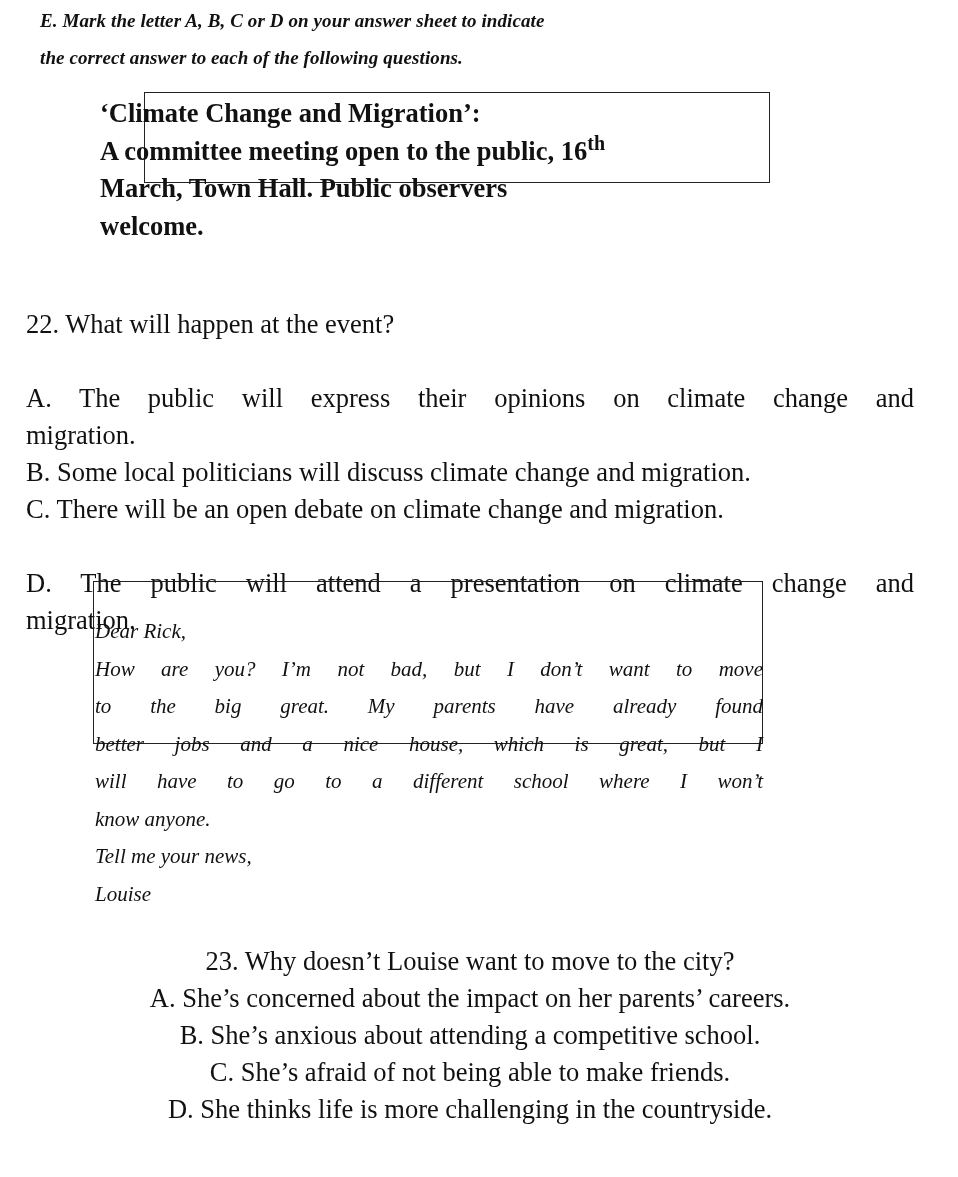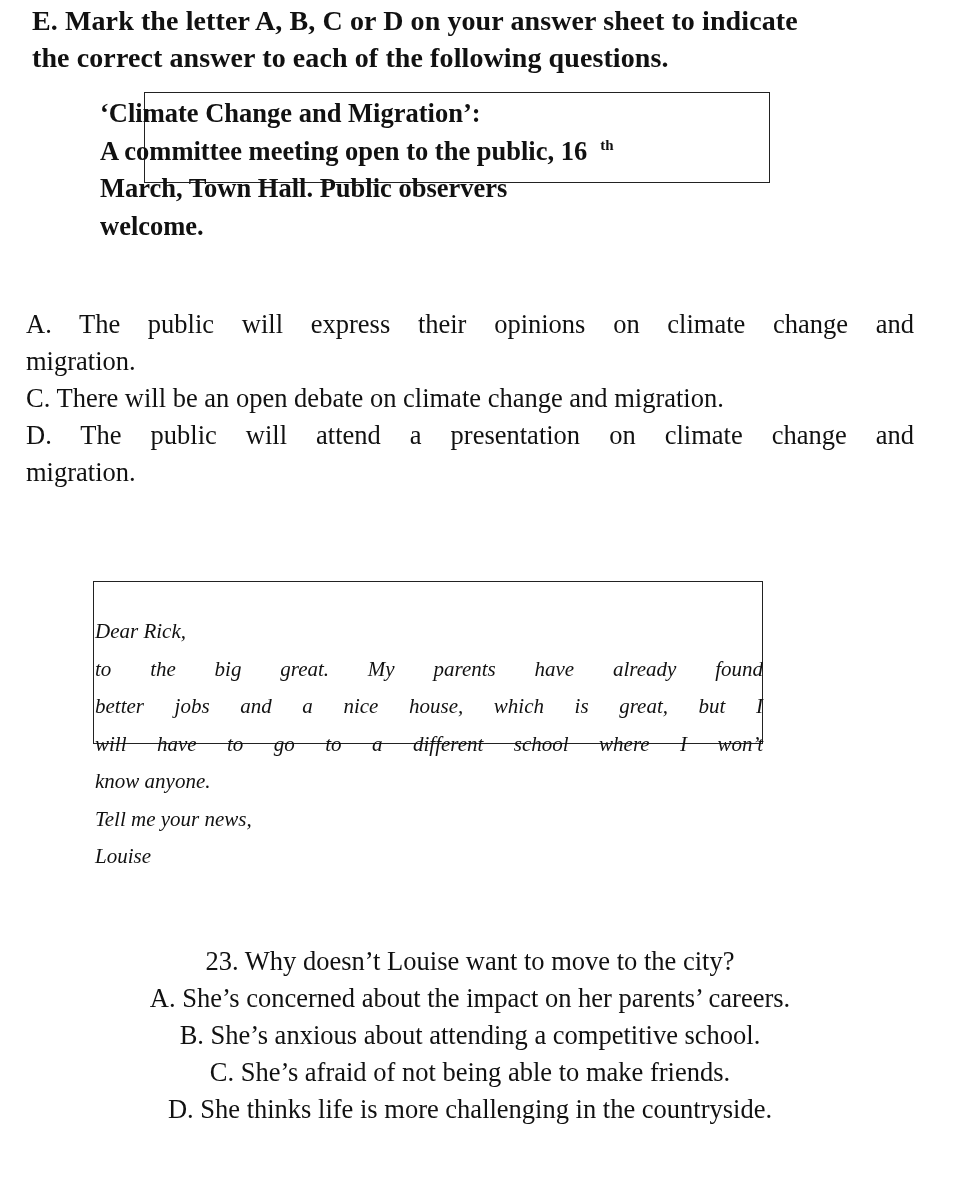--- a/index.html
+++ b/index.html
@@ -10,26 +10,27 @@
     body {
       width: 958px;
       height: 1177px;
       position: relative;
       overflow: hidden;
       color: #111111;
       font-family: "Liberation Serif", "DejaVu Serif", serif;
     }
     .abs { position: absolute; }
     .instruction {
-      left: 32px;
+      left: 40px;
       top: 2px;
       width: 900px;
-      font-size: 28px;
+      font-size: 19px;
       line-height: 37px;
       font-weight: bold;
+      font-style: italic;
       letter-spacing: 0.1px;
     }
     .instruction .line { display: block; white-space: nowrap; }
 
     .poster-box {
       left: 144px;
       top: 92px;
       width: 624px;
       height: 89px;
       border: 1.5px solid #222222;
@@ -37,34 +38,35 @@
     .poster-text {
       left: 100px;
       top: 95px;
       width: 714px;
       text-align: left;
       font-size: 26.5px;
       line-height: 37.5px;
       font-weight: bold;
     }
     .poster-text .line { display: block; white-space: nowrap; }
-    .poster-text sup { font-size: 15px; line-height: 0; vertical-align: 10px; margin-left: 13px; }
+    .poster-text sup { font-size: 20px; line-height: 0; vertical-align: 10px; }
 
     .question {
       left: 26px;
       width: 888px;
       font-size: 26.5px;
       line-height: 37px;
     }
     .question .line { display: block; white-space: nowrap; }
     .question .just {
       display: block;
       text-align: justify;
       text-align-last: justify;
       white-space: normal;
+      margin-top: 37px;
     }
     .q22 { top: 306px; }
     .q23 { top: 943px; text-align: center; }
 
     .letter-box {
       left: 93px;
       top: 581px;
       width: 668px;
       height: 161px;
       border: 1.5px solid #222222;
@@ -95,36 +97,41 @@
 
 <div class="abs poster-box"></div>
 <div class="abs poster-text">
   <span class="line">‘Climate Change and Migration’:</span>
   <span class="line"><span>A committee meeting open to the public, 16</span><sup>th</sup></span>
   <span class="line">March, Town Hall. Public observers</span>
   <span class="line">welcome.</span>
 </div>
 
 <div class="abs question q22">
+  <span class="line">22. What will happen at the event?</span>
   <div>
     <span class="just">A. The public will express their opinions on climate change and</span>
     <span class="line">migration.</span>
+  </div>
+  <div>
+    <span class="line">B. Some local politicians will discuss climate change and migration.</span>
   </div>
   <div>
     <span class="line">C. There will be an open debate on climate change and migration.</span>
   </div>
   <div>
     <span class="just">D. The public will attend a presentation on climate change and</span>
     <span class="line">migration.</span>
   </div>
 </div>
 
 <div class="abs letter-box"></div>
 <div class="abs letter-text">
   <span class="line">Dear Rick,</span>
+  <span class="just">How are you? I’m not bad, but I don’t want to move</span>
   <span class="just">to the big great. My parents have already found</span>
   <span class="just">better jobs and a nice house, which is great, but I</span>
   <span class="just">will have to go to a different school where I won’t</span>
   <span class="line">know anyone.</span>
   <span class="line">Tell me your news,</span>
   <span class="line">Louise</span>
 </div>
 
 <div class="abs question q23">
   <span class="line">23. Why doesn’t Louise want to move to the city?</span>

